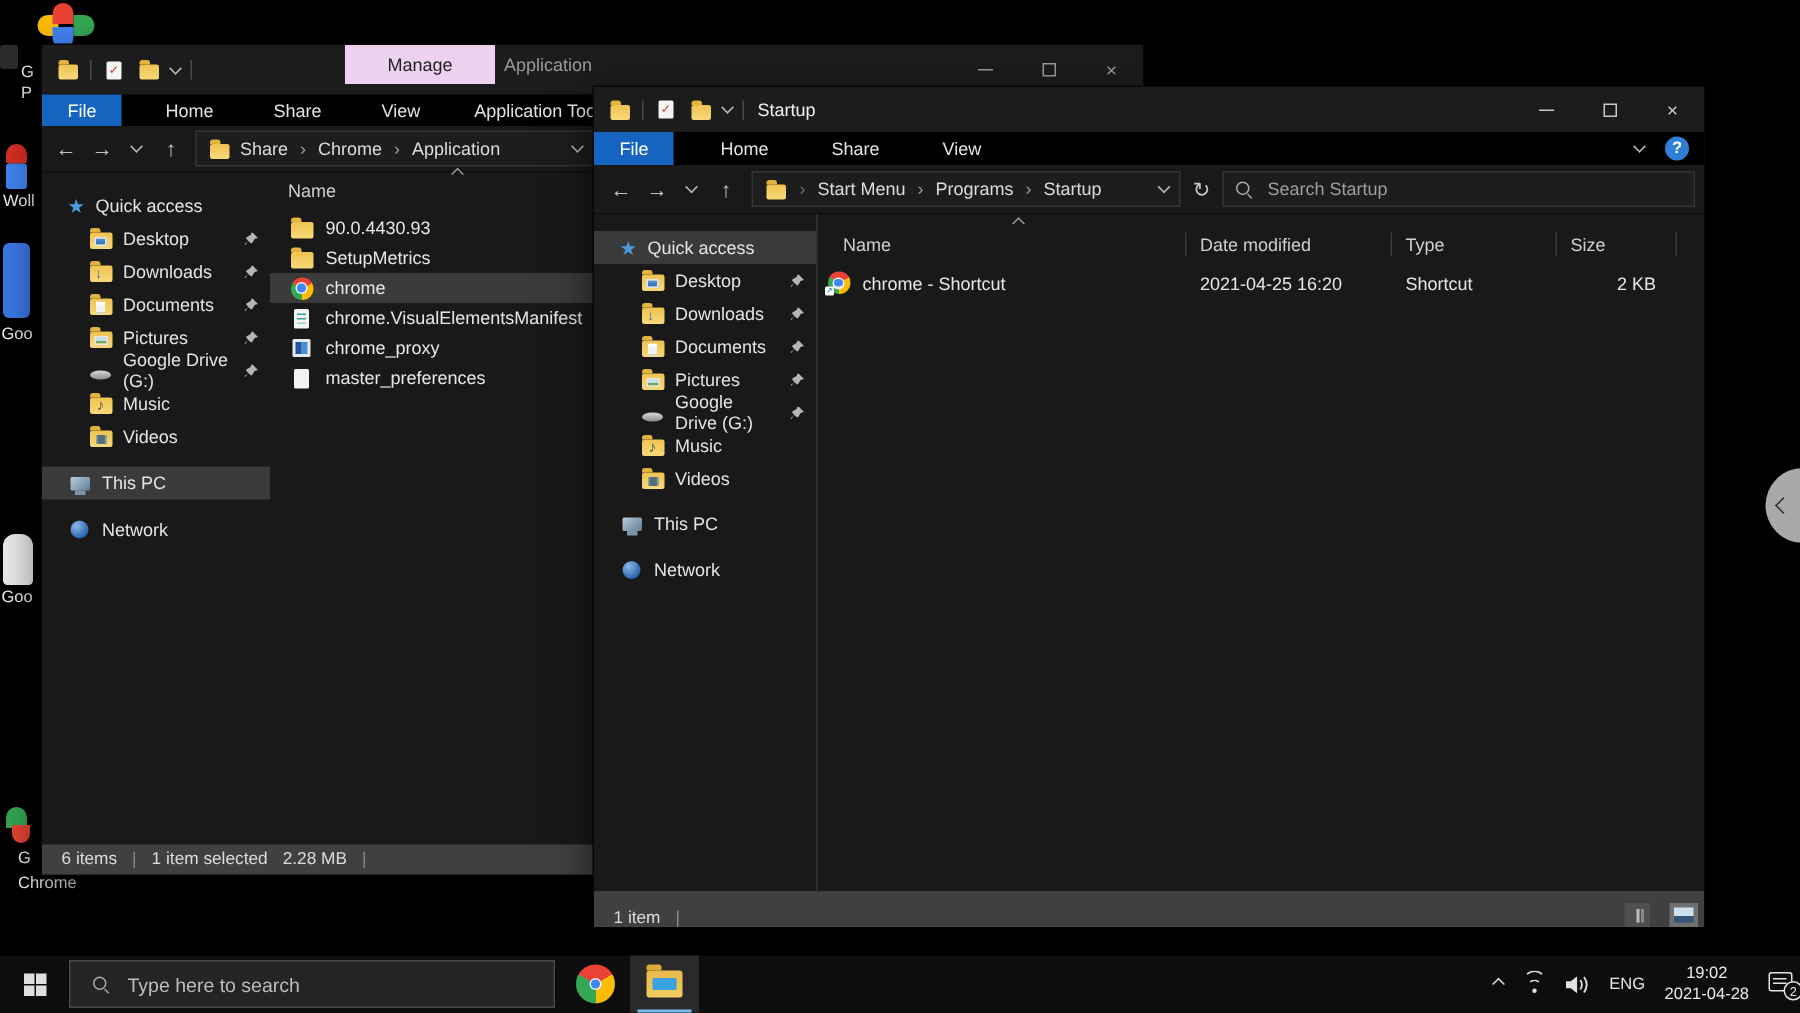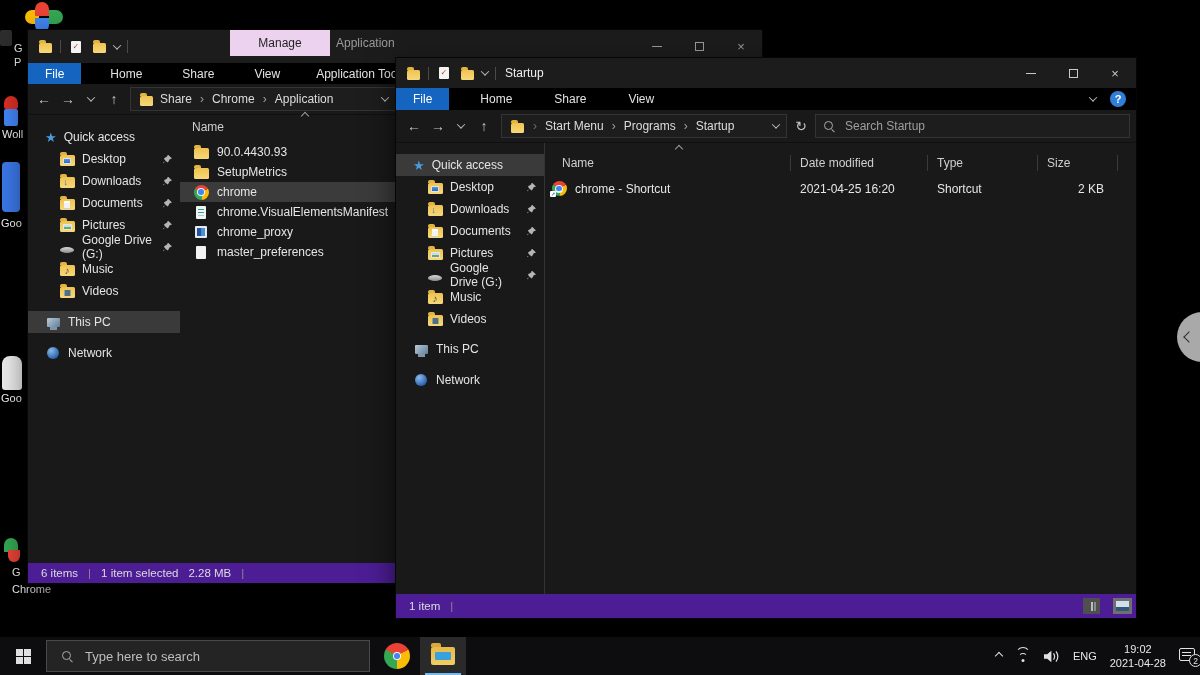--- a/index.html
+++ b/index.html
@@ -321,21 +321,21 @@
         </span>
         <span>chrome_proxy</span>
       </div>
     <div class="flist-row">
         <span class="ico">
           <i class="docfile"></i>
         </span>
         <span>master_preferences</span>
       </div>
   </div>
-  <div class="statusbar" style="bottom:0;height:20px;background:#4c1d95;">
+  <div class="statusbar" style="bottom:0;height:20px;background:#404040;">
     <span>6 items</span>
     <span class="st-sep">|</span>
     <span>1 item selected</span>
     <span>2.28 MB</span>
     <span class="st-sep">|</span>
   </div>
 </div>
 
 <div class="win" style="left:396px;top:58px;width:740px;height:560px;z-index:20;">
   <div class="titlebar" style="height:30px;">
@@ -501,21 +501,21 @@
             <i class="chrome-ball"></i>
             <i class="shortcut-badge">↗</i>
           </span>
         <span>chrome - Shortcut</span>
       </span>
       <span class="cell" style="width:137px;padding-left:9px;">2021-04-25 16:20</span>
       <span class="cell" style="width:110px;padding-left:9px;">Shortcut</span>
       <span class="cell" style="width:80px;justify-content:flex-end;padding-right:14px;">2 KB</span>
     </div>
   </div>
-  <div class="statusbar" style="bottom:0;height:24px;background:#4c1d95;">
+  <div class="statusbar" style="bottom:0;height:24px;background:#404040;align-items:flex-end;">
     <span>1 item</span>
     <span class="st-sep">|</span>
     <span class="spacer"></span>
     <span style="width:17px;height:16px;background:#4f4f4f;margin-right:3px;display:inline-flex;align-items:center;justify-content:center;">
       <i style="width:2px;height:9px;background:#bdbdbd;box-shadow:3px 0 0 #8a8a8a;"></i>
     </span>
     <span style="width:19px;height:16px;background:#6f6f6f;margin-right:4px;display:inline-flex;align-items:center;justify-content:center;">
       <i style="width:13px;height:10px;background:linear-gradient(180deg,#cfe0ec 55%,#34557a 55%);"></i>
     </span>
   </div>

